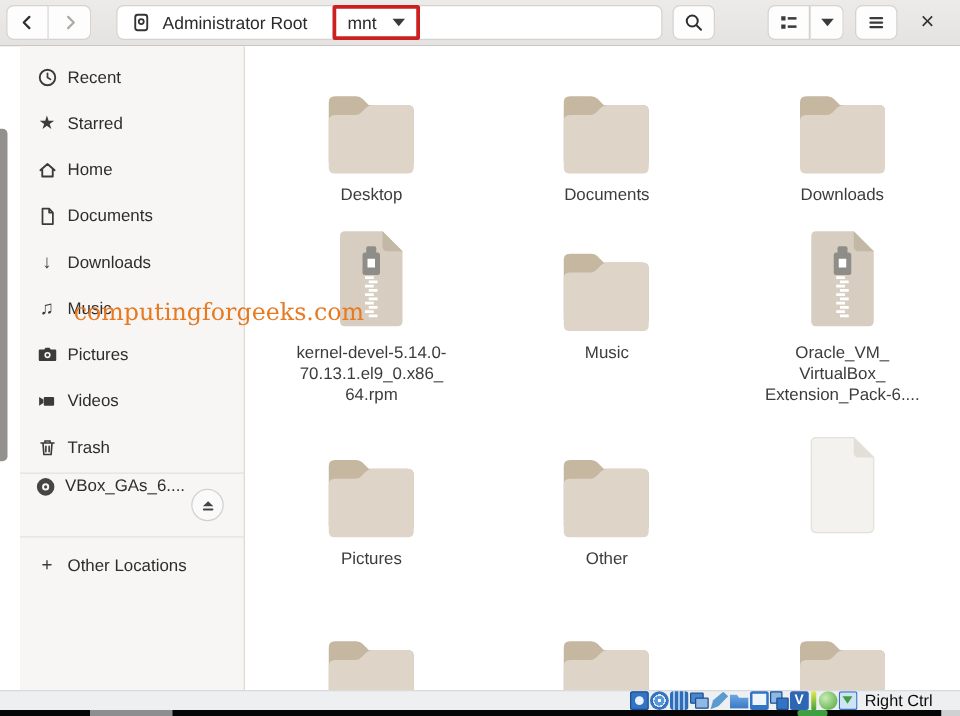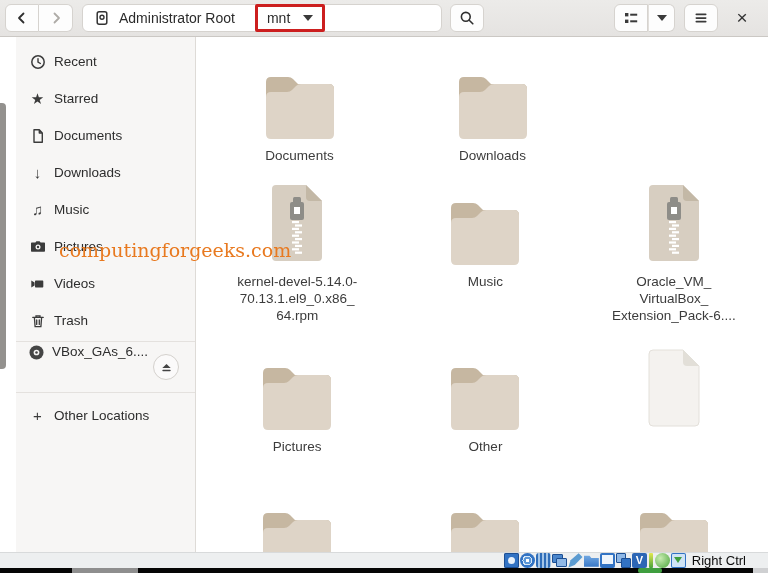--- a/index.html
+++ b/index.html
@@ -9,21 +9,21 @@
   
   .toolbar { position:absolute; top:0; left:0; right:0; height:37px;
     background:linear-gradient(#ecebe9,#e5e3e1); border-bottom:1px solid #cbc8c4;
     display:flex; align-items:center; padding:0 6px 0 5px; }
   .btn { background:#fdfdfd; border:1px solid #d6d3cf; border-radius:6px; height:28px;
     display:flex; align-items:center; justify-content:center; }
   .nav-pair { display:flex; width:68px; }
   .nav-pair .btn { width:34px; }
   .nav-pair .btn:first-child { border-radius:6px 0 0 6px; }
   .nav-pair .btn:last-child { border-radius:0 6px 6px 0; border-left:none; }
-  .pathbar { margin-left:9px; width:360px; height:28px; background:#fff;
+  .pathbar { margin-left:20px; width:437px; height:28px; background:#fff;
     border:1px solid #d6d3cf; border-radius:6px; display:flex; align-items:center; }
   .breadcrumb { display:flex; align-items:center; gap:9px; padding:0 14px 0 11px; height:100%; }
   .breadcrumb-label { font-size:14px; color:#2b2b2b; white-space:nowrap; }
   .mnt-btn { margin-left:6px; height:28px; display:flex; align-items:center; gap:13px;
     padding:0 9px; border:3px solid var(--highlight,#cc1f1f); border-radius:2px; background:#fff; }
   .mnt-label { font-size:14px; color:#2b2b2b; }
   .caret-down { width:0; height:0; border-left:5px solid transparent; border-right:5px solid transparent; border-top:6px solid #3a3a3a; }
   .search-btn { margin-left:8px; width:34px; }
   .spacer { flex:1; }
   .view-split { display:flex; }
@@ -194,20 +194,28 @@
       </span>
       <span class="side-label">Recent</span>
     </div>
     <div class="side-item">
       <span class="ico char-ico">★</span>
       <span class="side-label">Starred</span>
     </div>
     <div class="side-item">
       <span class="ico">
         <svg width="16" height="16" viewBox="0 0 16 16">
+            <path d="M2.3 8.2 8 3.2l5.7 5M3.8 7.2v6h8.4v-6" fill="none" stroke="#3b3b3b" stroke-width="1.5" stroke-linecap="round" stroke-linejoin="round"></path>
+          </svg>
+      </span>
+      <span class="side-label">Home</span>
+    </div>
+    <div class="side-item">
+      <span class="ico">
+        <svg width="16" height="16" viewBox="0 0 16 16">
             <path d="M4 1.8h5.3l3 3.2v9.2H4z M9.3 1.8v3.2h3" fill="none" stroke="#3b3b3b" stroke-width="1.4" stroke-linejoin="round"></path>
           </svg>
       </span>
       <span class="side-label">Documents</span>
     </div>
     <div class="side-item">
       <span class="ico char-ico">↓</span>
       <span class="side-label">Downloads</span>
     </div>
     <div class="side-item">
@@ -266,20 +274,29 @@
 
     <div class="side-item other-row">
       <span class="ico char-ico">+</span>
       <span class="side-label">Other Locations</span>
     </div>
   </div>
 
   <div class="main">
 
     <div class="grid-row r1">
+      <div class="cell">
+        <span class="icon-slot">
+          <svg width="78" height="70" viewBox="0 0 78 70">
+              <path d="M5 13q0-5 5-5h17q3 0 5 2l5 5h31q5 0 5 5v40q0 5-5 5H10q-5 0-5-5z" fill="#c6b7a1"></path>
+              <path d="M5 28q0-5 5-5h16q3 0 5-2l4-4q2-2 5-2h28q5 0 5 5v45q0 5-5 5H10q-5 0-5-5z" fill="#ded4c7"></path>
+            </svg>
+        </span>
+        <span class="file-label">Desktop</span>
+      </div>
       <div class="cell">
         <span class="icon-slot">
           <svg width="78" height="70" viewBox="0 0 78 70">
               <path d="M5 13q0-5 5-5h17q3 0 5 2l5 5h31q5 0 5 5v40q0 5-5 5H10q-5 0-5-5z" fill="#c6b7a1"></path>
               <path d="M5 28q0-5 5-5h16q3 0 5-2l4-4q2-2 5-2h28q5 0 5 5v45q0 5-5 5H10q-5 0-5-5z" fill="#ded4c7"></path>
             </svg>
         </span>
         <span class="file-label">Documents</span>
       </div>
       <div class="cell">

